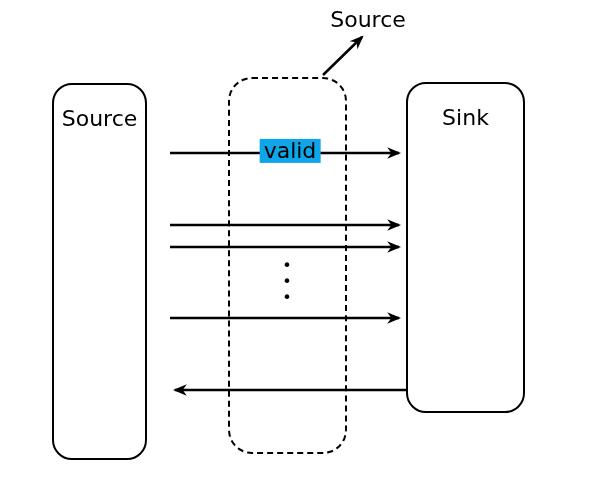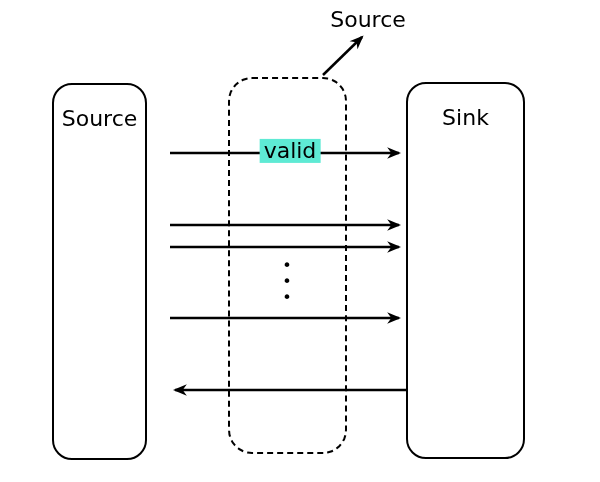--- a/index.html
+++ b/index.html
@@ -23,38 +23,38 @@
     background: #ffffff;
     box-sizing: border-box;
     text-align: center;
   }
   .box-label {
     margin-top: 22px;
     font-size: 22px;
     line-height: 1.1;
   }
   #source-box { left: 52px;  top: 83px; width: 95px; height: 377px; }
-  #sink-box   { left: 406px; top: 82px; width: 119px; height: 377px; }
+  #sink-box   { left: 406px; top: 82px; width: 119px; height: 331px; }
   #stream-box {
     position: absolute;
     left: 228px; top: 77px; width: 119px; height: 377px;
     border: 2.5px dashed #000000;
     border-radius: 24px;
     box-sizing: border-box;
     background: transparent;
   }
   #arrow-svg {
     position: absolute;
     left: 0; top: 0;
     width: 600px; height: 482px;
   }
   .signal-label {
     position: absolute;
     transform: translate(-50%, -50%);
-    background: #5eead4;
+    background: #0ea5e9;
     padding: 0 4px;
     font-size: 22px;
     line-height: 1.1;
     white-space: nowrap;
   }
   #valid-label { left: 290px; top: 151px; }
   #ready-label { left: 288px; top: 389px; }
   #stream-label {
     position: absolute;
     left: 368px; top: 8px;

